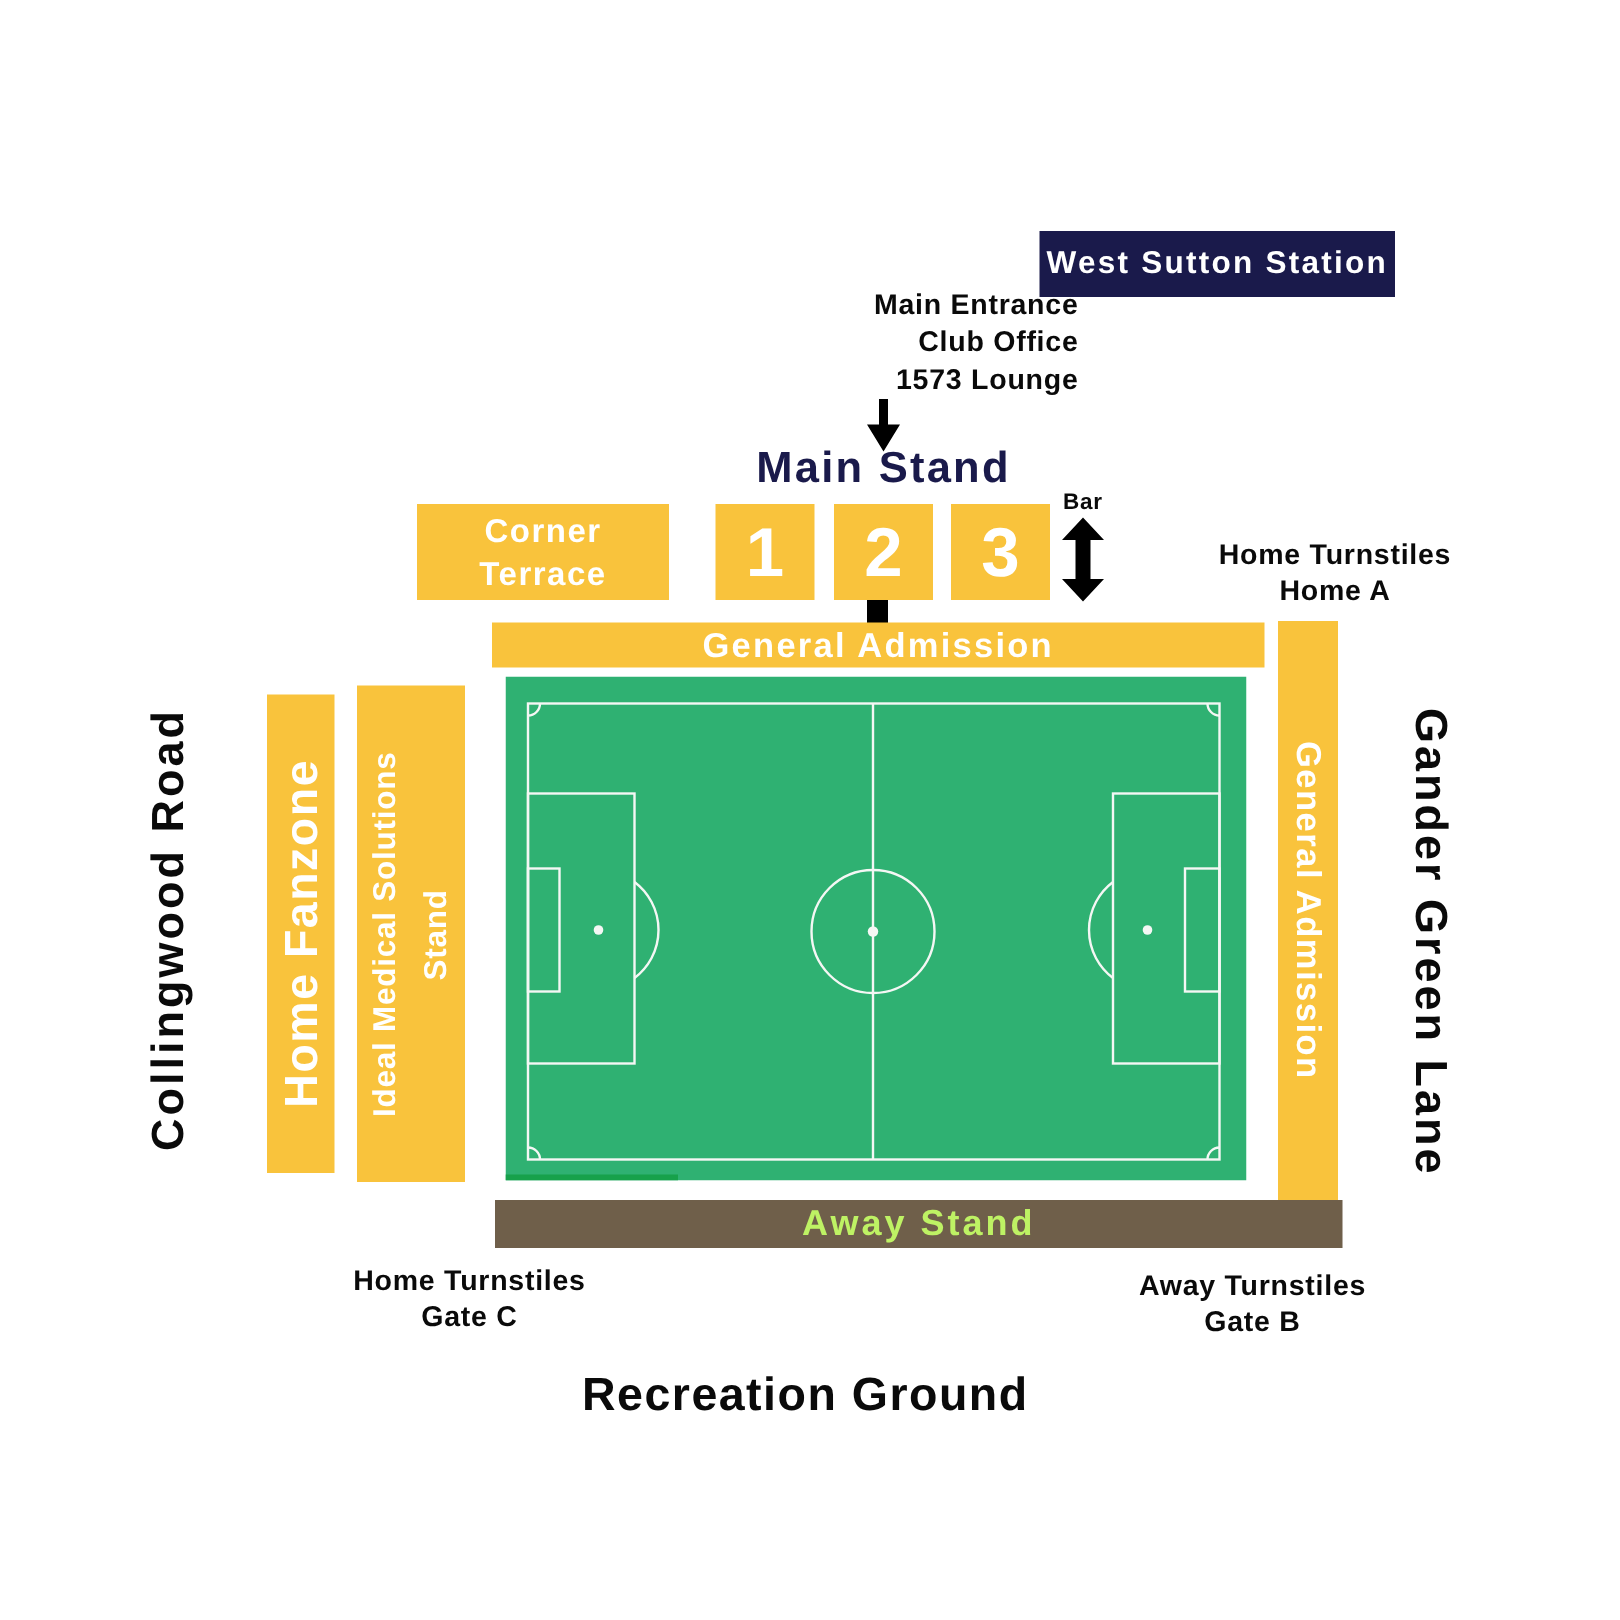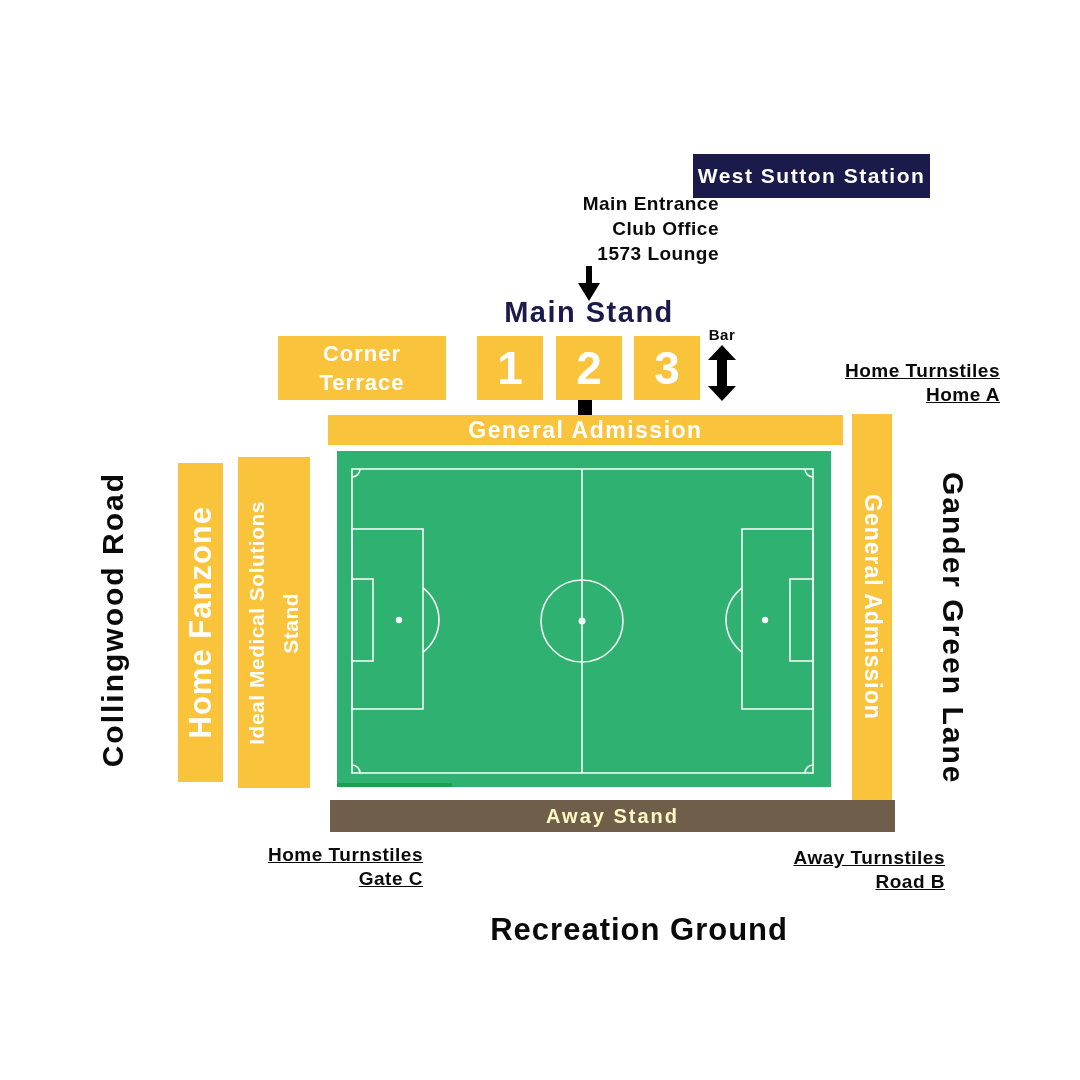--- a/index.html
+++ b/index.html
@@ -21,21 +21,21 @@
 
   
   .corner-terrace{left:278px;top:336px;width:168px;height:64px;background:var(--yellow);}
   .corner-terrace div{color:#fff;font-size:22px;line-height:29px;letter-spacing:1px;text-align:center;}
   .block{top:336px;width:66px;height:64px;background:var(--yellow);}
   .block span{color:#fff;font-size:46px;}
   .block1{left:477px;} .block2{left:556px;} .block3{left:634px;}
   .bar-label{left:697px;top:326px;width:50px;text-align:center;font-size:15px;letter-spacing:.5px;}
   .bar-arrow{left:705px;top:344px;}
   .gate-a{left:780px;top:359px;width:220px;}
-  .gate-text{font-size:19px;line-height:24px;letter-spacing:.5px;text-align:right;text-decoration:underline;}
+  .gate-text{font-size:19px;line-height:24px;letter-spacing:.5px;text-align:center;}
   .connector{left:578px;top:400px;width:14px;height:16px;background:#000;}
 
   
   .ga-top{left:328px;top:415px;width:515px;height:30px;background:var(--yellow);}
   .ga-top span{color:#fff;font-size:23px;letter-spacing:1.5px;}
   .ga-right{left:852px;top:414px;width:40px;height:386px;background:var(--yellow);}
   .vtext-down{writing-mode:vertical-rl;}
   .vtext-up{writing-mode:vertical-rl;transform:rotate(180deg);}
   .ga-right span{color:#fff;font-size:23px;letter-spacing:1px;}
 
@@ -50,24 +50,24 @@
   .road-left span{font-size:30px;letter-spacing:2px;}
   .road-right{left:928px;top:450px;width:50px;height:356px;}
   .road-right span{font-size:30px;letter-spacing:2px;}
 
   
   .pitch{left:337px;top:451px;width:494px;height:336px;}
   .pitch svg{display:block;}
 
   
   .away-stand{left:330px;top:800px;width:565px;height:32px;background:var(--brown);}
-  .away-stand span{color:#fef9c3;font-size:20px;letter-spacing:2px;}
+  .away-stand span{color:#bef264;font-size:24px;letter-spacing:2px;}
   .gate-c{left:203px;top:843px;width:220px;}
   .gate-b{left:725px;top:846px;width:220px;}
-  .recreation{left:388px;top:912px;width:400px;text-align:right;font-size:31px;letter-spacing:1px;}
+  .recreation{left:388px;top:912px;width:400px;text-align:left;font-size:31px;letter-spacing:1px;}
 </style>
 </head>
 <body>
 
 <div class="canvas">
 
   <div class="abs station center-text">
     <span>West Sutton Station</span>
   </div>
 
@@ -165,18 +165,18 @@
   <div class="abs away-stand center-text">
     <span>Away Stand</span>
   </div>
 
   <div class="abs gate-c gate-text">
     <div>Home Turnstiles</div>
     <div>Gate C</div>
   </div>
   <div class="abs gate-b gate-text">
     <div>Away Turnstiles</div>
-    <div>Road B</div>
+    <div>Gate B</div>
   </div>
 
   <div class="abs recreation">Recreation Ground</div>
 
 </div>
 
 </body></html>

